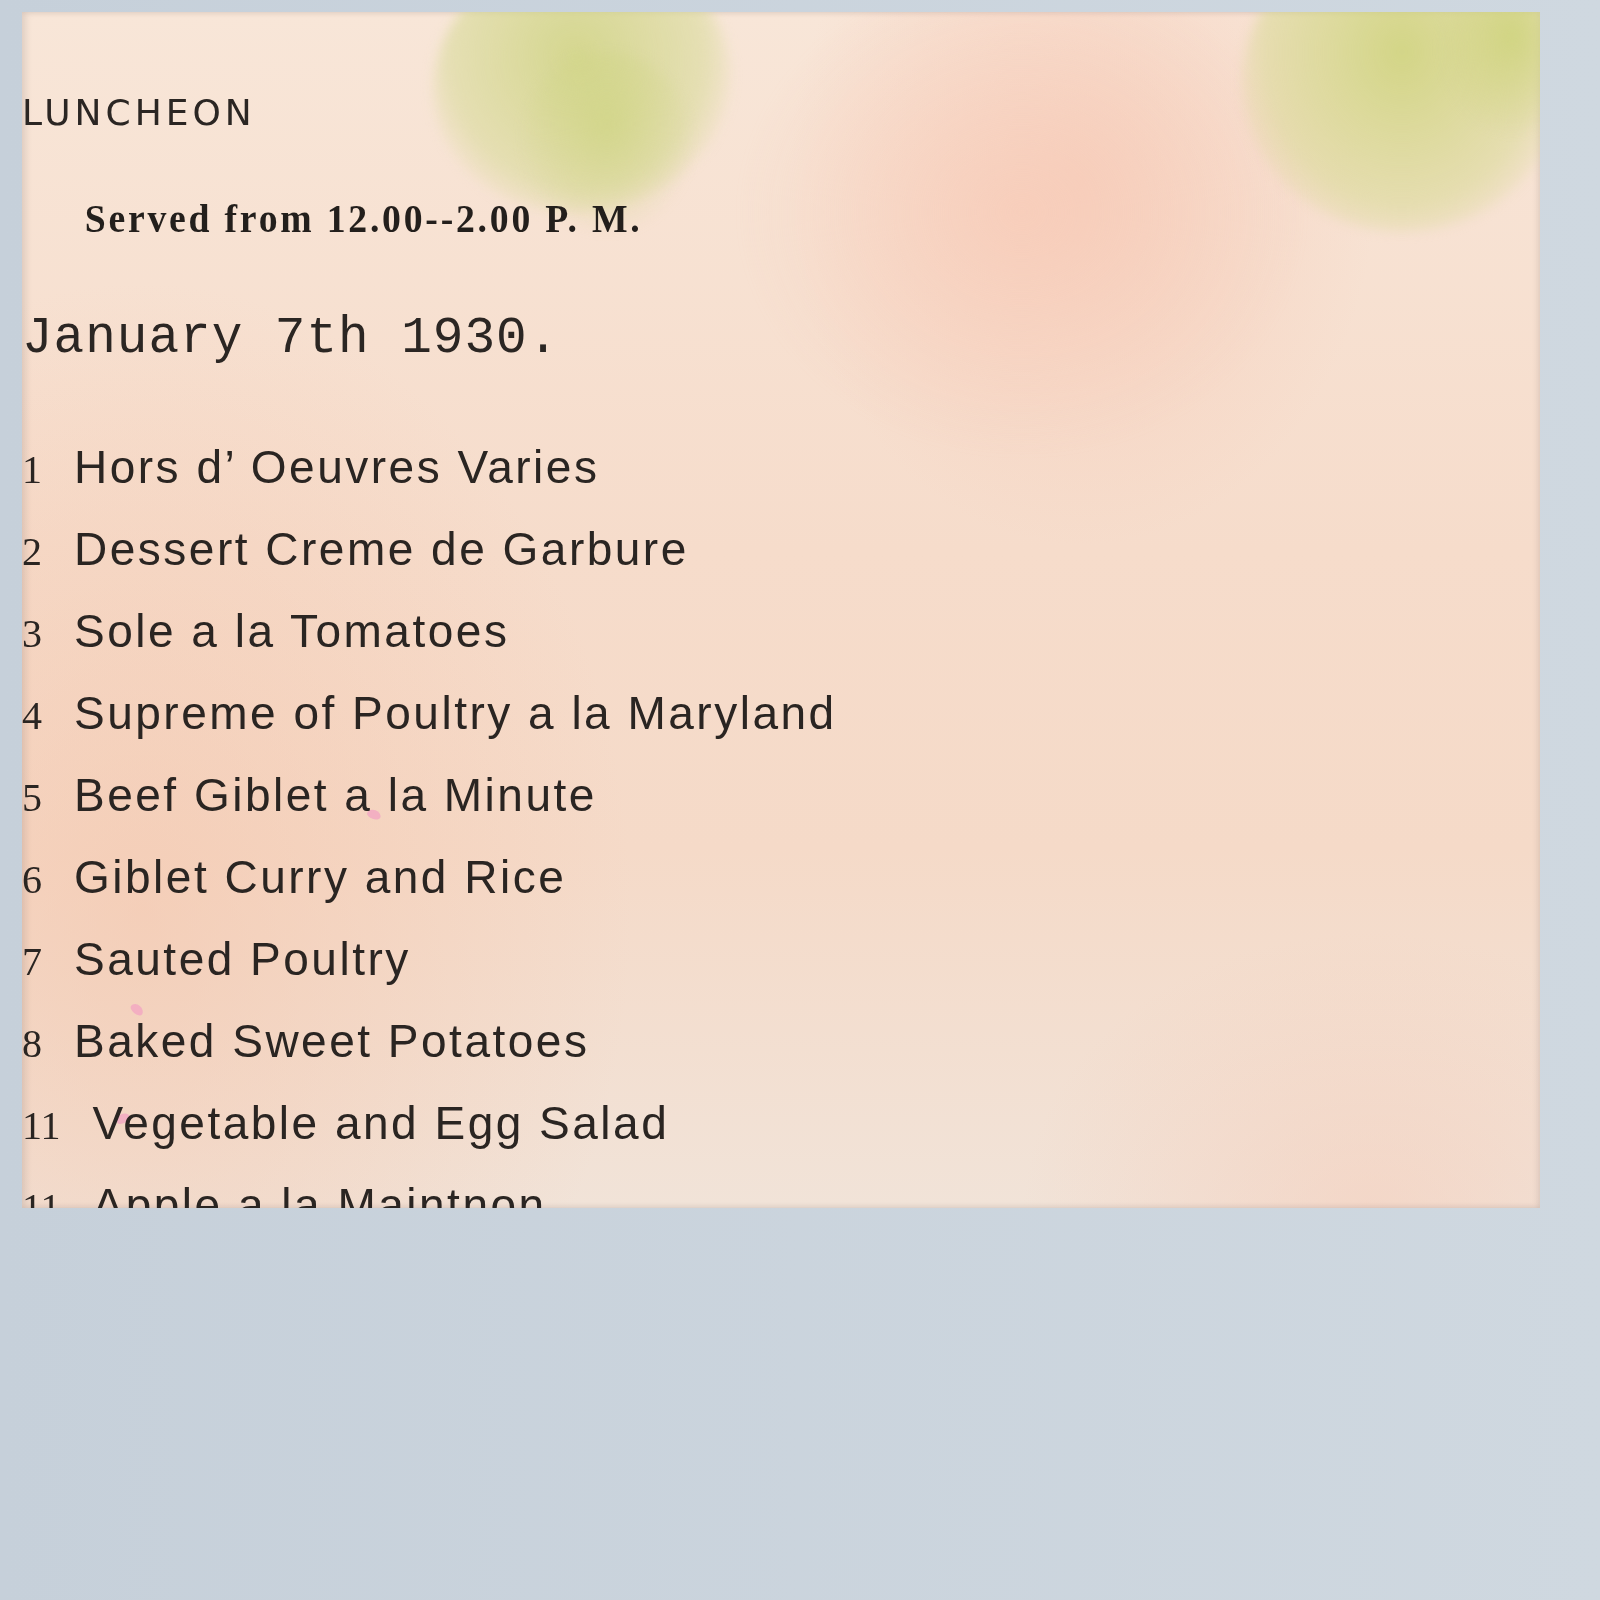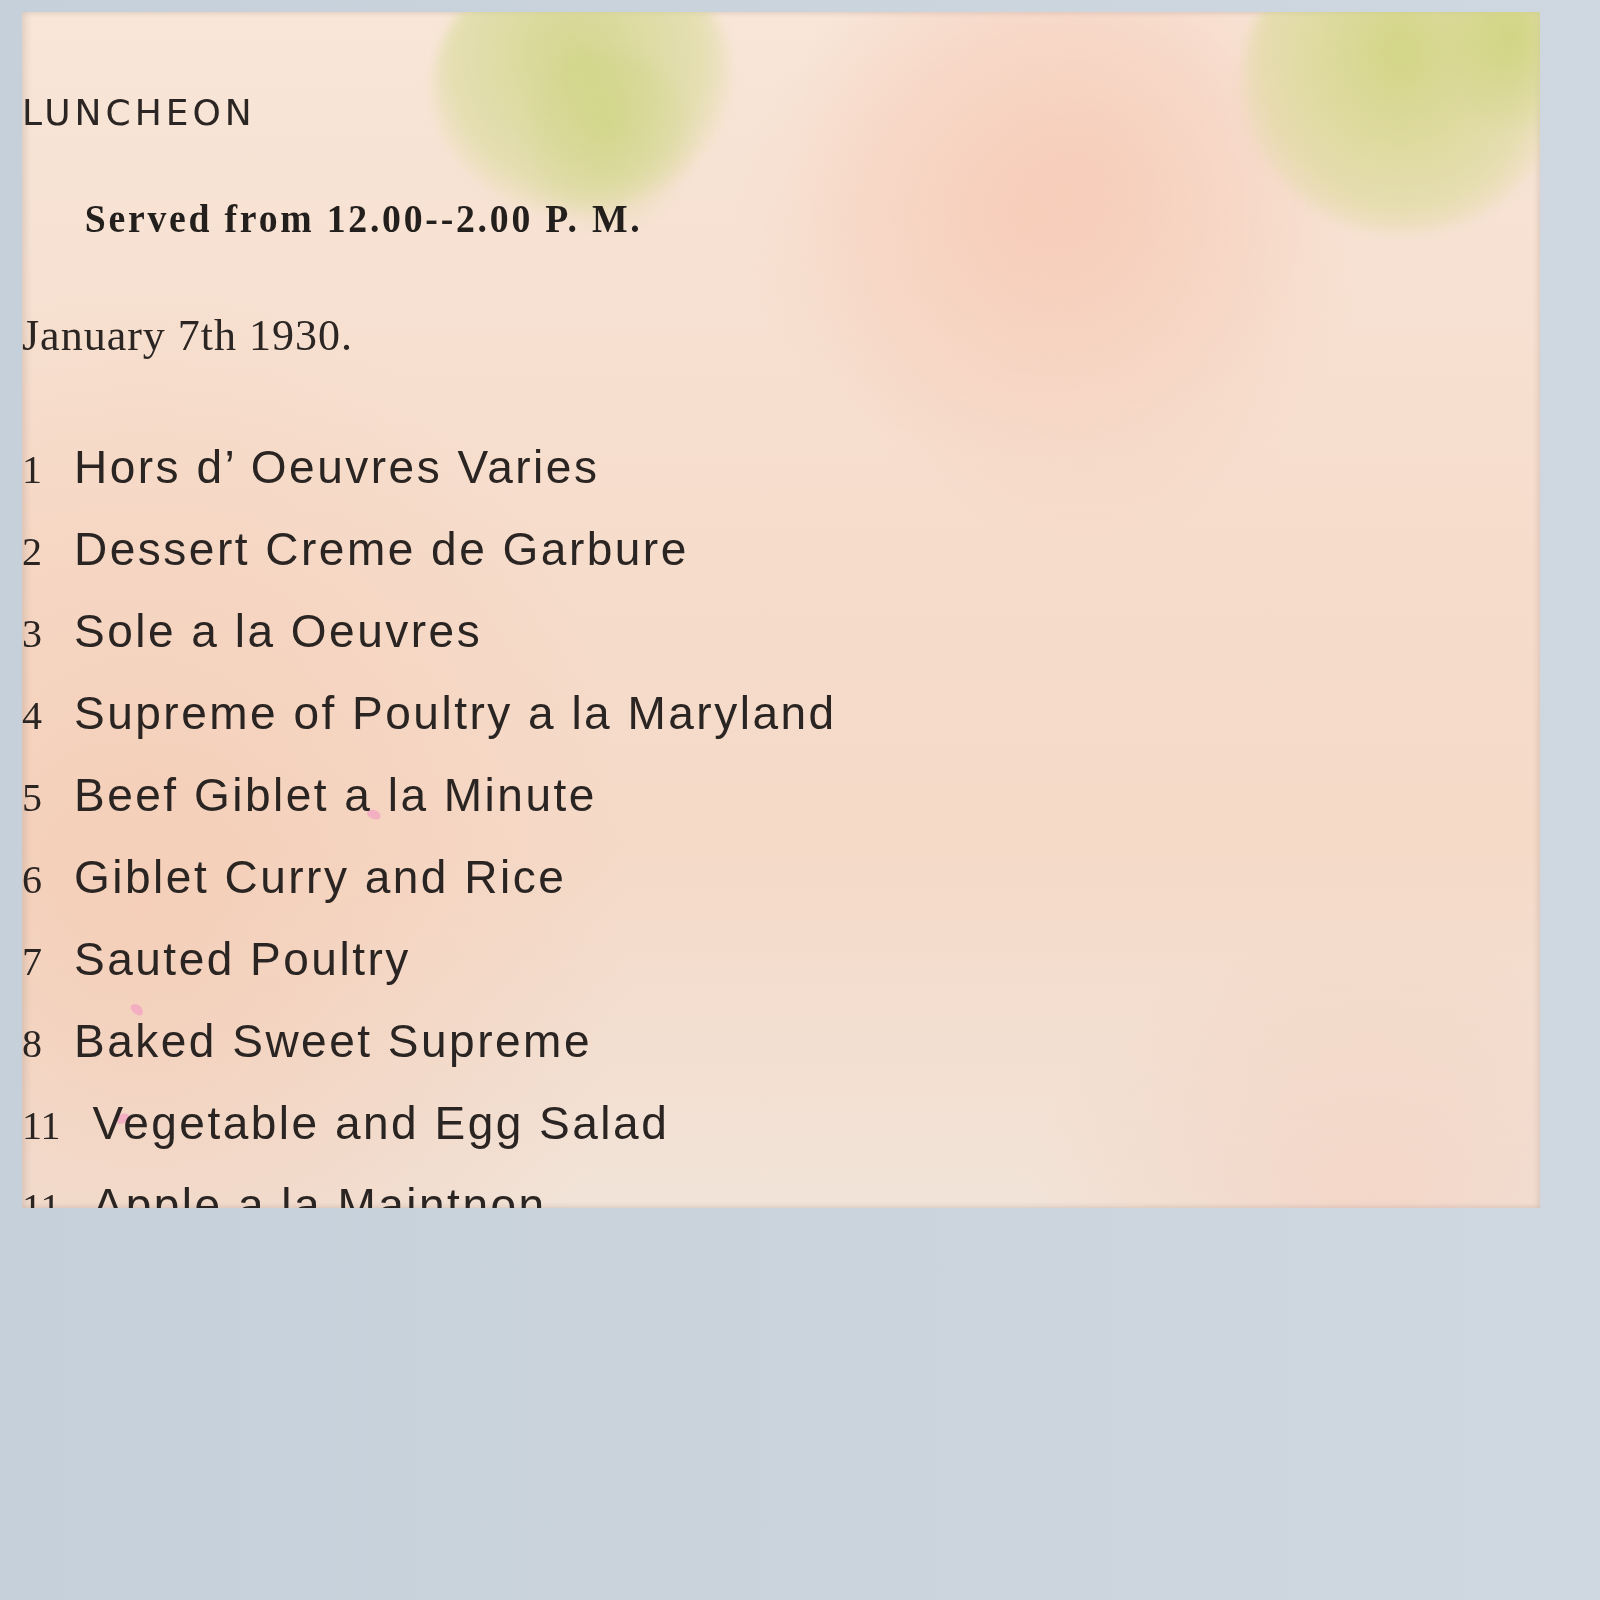--- a/index.html
+++ b/index.html
@@ -77,22 +77,22 @@
     font-family: "Liberation Serif", serif;
     font-weight: bold;
     font-size: 41px;
     letter-spacing: 3px;
     color: #231f1c;
     transform: scaleX(0.92);
   }
   .date {
     position: absolute;
     top: 298px; left: 0; width: 1568px;
-    font-family: Liberation Serif, serif;
-    font-size: 44px;
+    font-family: Liberation Mono, monospace;
+    font-size: 51px;
     letter-spacing: 1px;
     color: #2b2623;
   }
   .menu {
     position: absolute;
     top: 430px; left: 0; width: 1568px;
     margin: 0; padding: 0;
     list-style: none;
   }
   .menu-item {
@@ -158,26 +158,26 @@
       <path d="M0 15 L30 14 L45 8 L55 16 L100 14" stroke="#9a7a6a" stroke-width="2" fill="none"></path>
     </svg>
 
     <div class="title">LUNCHEON</div>
     <div class="served">Served from 12.00--2.00 P. M.</div>
     <div class="date">January 7th 1930.</div>
 
     <ol class="menu">
       <li class="menu-item"><span class="num">1</span><span>Hors d’ Oeuvres Varies</span></li>
       <li class="menu-item"><span class="num">2</span><span>Dessert Creme de Garbure</span></li>
-      <li class="menu-item"><span class="num">3</span><span>Sole a la Oeuvres</span></li>
+      <li class="menu-item"><span class="num">3</span><span>Sole a la Tomatoes</span></li>
       <li class="menu-item"><span class="num">4</span><span>Supreme of Poultry a la Maryland</span></li>
       <li class="menu-item"><span class="num">5</span><span>Beef Giblet a la Minute</span></li>
       <li class="menu-item"><span class="num">6</span><span>Giblet Curry and Rice</span></li>
       <li class="menu-item"><span class="num">7</span><span>Sauted Poultry</span></li>
-      <li class="menu-item"><span class="num">8</span><span>Baked Sweet Supreme</span></li>
+      <li class="menu-item"><span class="num">8</span><span>Baked Sweet Potatoes</span></li>
       <li class="menu-item"><span class="num">11</span><span>Vegetable and Egg Salad</span></li>
       <li class="menu-item"><span class="num">11</span><span>Apple a la Maintnon</span></li>
     </ol>
 
     <div class="dessert">Dessert</div>
 
     <svg class="ornament" viewBox="0 0 150 24">
       <line x1="0" y1="20" x2="150" y2="20" stroke="#2a2522" stroke-width="2"></line>
       <path d="M52 20 Q58 12 66 20 Z M84 20 Q92 12 98 20 Z" fill="#2a2522"></path>
       <path d="M75 20 L75 6 M75 20 L67 9 M75 20 L83 9" stroke="#2a2522" stroke-width="3" stroke-linecap="round"></path>

